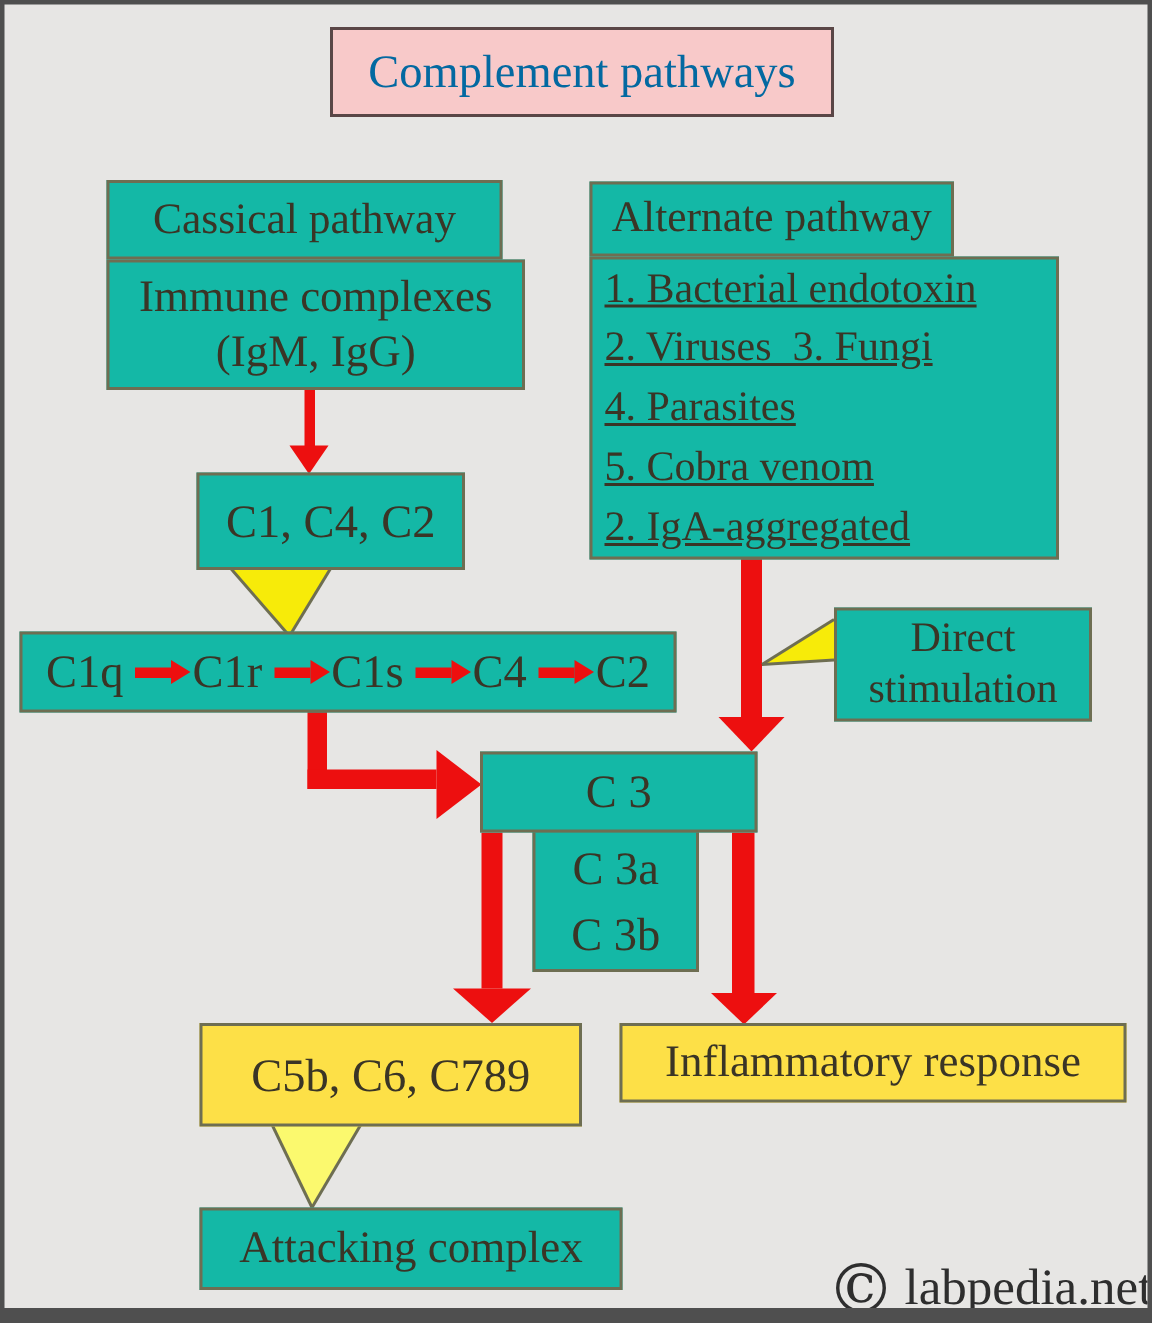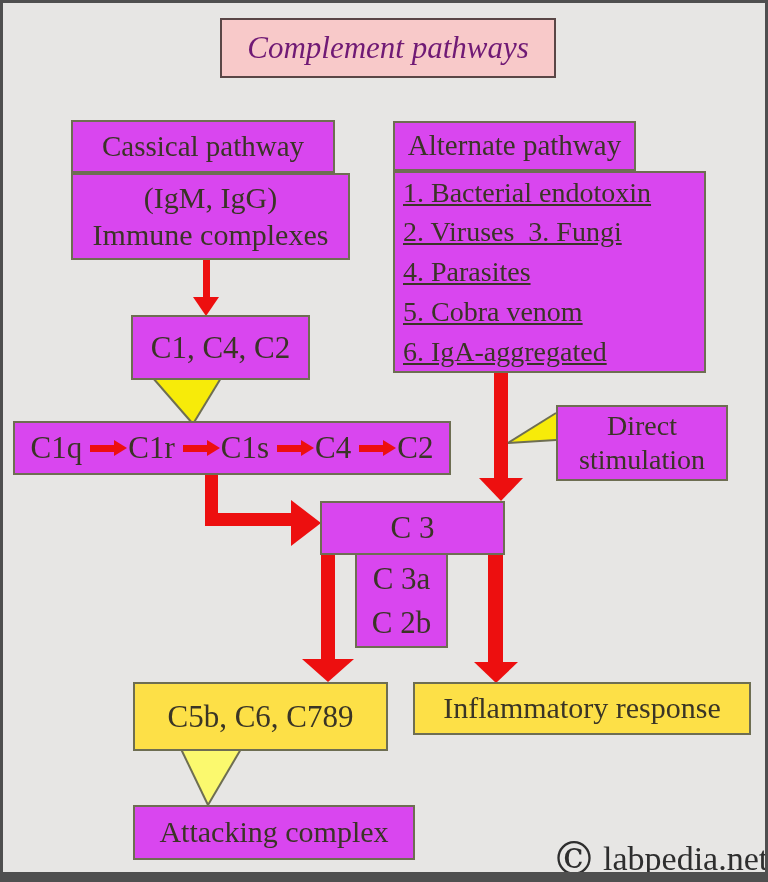--- a/index.html
+++ b/index.html
@@ -15,27 +15,27 @@
     color:#3a3526;
   }
   .box{
     position:absolute;
     box-sizing:border-box;
     display:flex;
     flex-direction:column;
     align-items:center;
     justify-content:center;
     text-align:center;
-    background:#d946ef;
+    background:#14b8a6;
     border:2px solid #6e6e52;
     z-index:2;
     line-height:1.22;
   }
   .pale{background:#fde047;}
-  .pink{background:#f8c9c9;border-color:#5a4646;color:#701a75;font-style:italic;}
+  .pink{background:#f8c9c9;border-color:#5a4646;color:#0369a1;}
   .left-align{align-items:flex-start;text-align:left;text-decoration:underline;}
   .alt-line{white-space:pre-wrap;}
   
   .rbar{position:absolute;background:#ed0f0f;z-index:1;}
   
   .head-down{position:absolute;width:0;height:0;z-index:1;
     border-left:22px solid transparent;border-right:22px solid transparent;
     border-top:23px solid #ed0f0f;}
   .head-right{position:absolute;width:0;height:0;z-index:1;
     border-top:23px solid transparent;border-bottom:23px solid transparent;
@@ -63,22 +63,22 @@
 
   <div class="box pink" style="left:217px;top:15px;width:336px;height:60px;font-size:31px;">
     <span>Complement pathways</span>
   </div>
 
   <div class="box" style="left:68px;top:117px;width:264px;height:53px;font-size:29px;">
     <span>Cassical pathway</span>
   </div>
 
   <div class="box" style="left:68px;top:170px;width:279px;height:87px;font-size:30px;">
+    <span>Immune complexes</span>
     <span>(IgM, IgG)</span>
-    <span>Immune complexes</span>
   </div>
 
   <div class="rbar" style="left:200px;top:257px;width:7px;height:40px;"></div>
   <div class="head-down" style="left:190px;top:294px;border-left-width:13px;border-right-width:13px;border-top-width:19px;"></div>
 
   <div class="box" style="left:128px;top:312px;width:179px;height:65px;font-size:31px;">
     <span>C1, C4, C2</span>
   </div>
   <svg class="tail" style="left:148px;top:375px;" width="76" height="48">
     <polygon points="2,0 70,0 42,46" fill="#f7eb09"></polygon>
@@ -100,21 +100,21 @@
 
   <div class="box" style="left:390px;top:118px;width:243px;height:50px;font-size:29px;">
     <span>Alternate pathway</span>
   </div>
 
   <div class="box left-align" style="left:390px;top:168px;width:313px;height:202px;font-size:28px;line-height:1.42;padding-left:8px;">
     <span class="alt-line">1. Bacterial endotoxin</span>
     <span class="alt-line">2. Viruses  3. Fungi</span>
     <span class="alt-line">4. Parasites</span>
     <span class="alt-line">5. Cobra venom</span>
-    <span class="alt-line">6. IgA-aggregated</span>
+    <span class="alt-line">2. IgA-aggregated</span>
   </div>
 
   <div class="rbar" style="left:491px;top:369px;width:14px;height:107px;"></div>
   <div class="head-down" style="left:476px;top:475px;"></div>
 
   <div class="box" style="left:553px;top:402px;width:172px;height:76px;font-size:28px;">
     <span>Direct</span>
     <span>stimulation</span>
   </div>
   <svg class="tail over" style="left:500px;top:405px;" width="56" height="40">
@@ -123,23 +123,23 @@
     <line x1="53" y1="32" x2="5" y2="35" stroke="#6e6e52" stroke-width="2"></line>
   </svg>
 
   <div class="rbar" style="left:202px;top:470px;width:13px;height:53px;"></div>
   <div class="rbar" style="left:202px;top:510px;width:86px;height:13px;"></div>
   <div class="head-right" style="left:288px;top:497px;"></div>
 
   <div class="box" style="left:317px;top:498px;width:185px;height:54px;font-size:31px;z-index:3;">
     <span>C 3</span>
   </div>
-  <div class="box" style="left:352px;top:550px;width:93px;height:95px;font-size:31px;line-height:1.4;">
+  <div class="box" style="left:352px;top:550px;width:111px;height:95px;font-size:31px;line-height:1.4;">
     <span>C 3a</span>
-    <span>C 2b</span>
+    <span>C 3b</span>
   </div>
 
   <div class="rbar" style="left:318px;top:552px;width:14px;height:104px;"></div>
   <div class="head-down" style="left:299px;top:656px;border-left-width:26px;border-right-width:26px;"></div>
 
   <div class="rbar" style="left:485px;top:552px;width:15px;height:107px;"></div>
   <div class="head-down" style="left:471px;top:659px;border-top-width:21px;"></div>
 
   <div class="box pale" style="left:130px;top:679px;width:255px;height:69px;font-size:31px;">
     <span>C5b, C6, C789</span>

